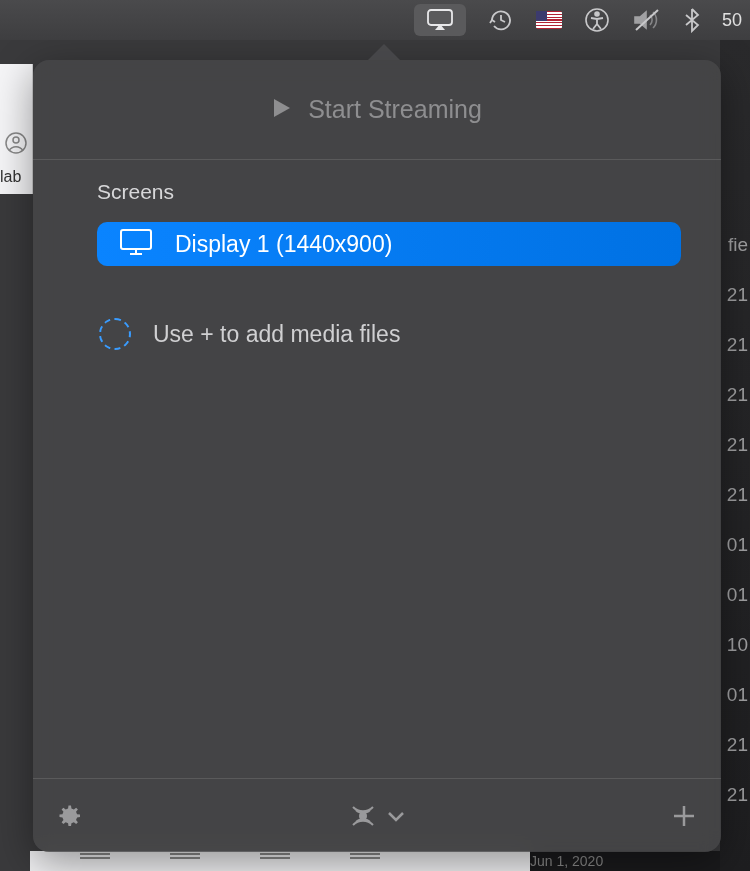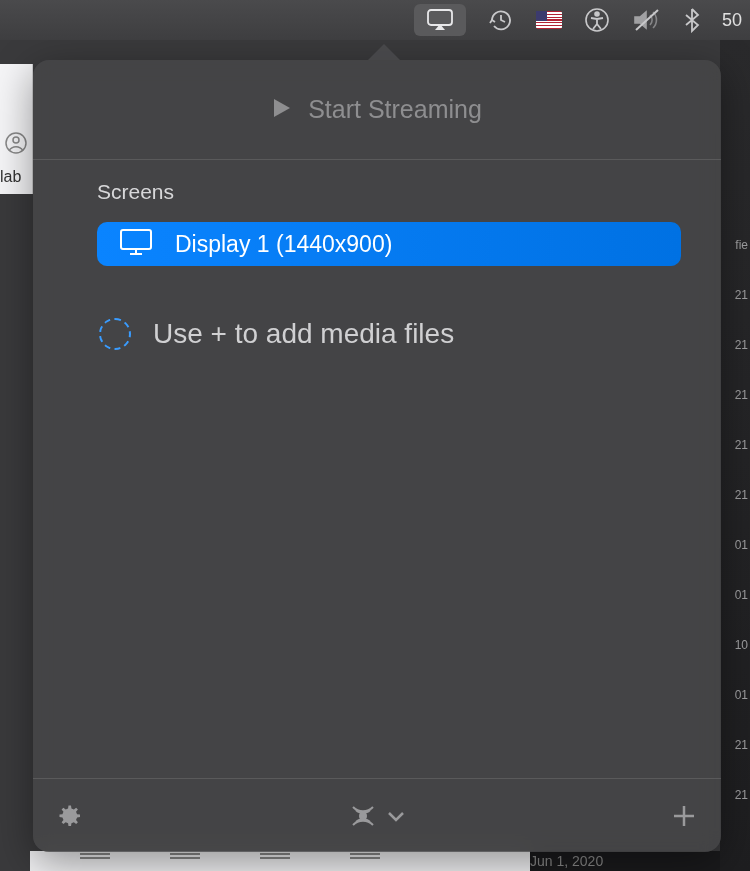--- a/index.html
+++ b/index.html
@@ -110,21 +110,21 @@
       color: #666;
     }
     .bg-right {
       position: absolute;
       top: 40px;
       right: 0;
       bottom: 0;
       width: 30px;
       background: linear-gradient(to bottom, #2a2a2c 0%, #1e1e20 100%);
       color: #888;
-      font-size: 12px;
+      font-size: 19px;
       padding-top: 180px;
       overflow: hidden;
     }
     .bg-right-item {
       height: 50px;
       display: flex;
       align-items: center;
       justify-content: flex-end;
       padding-right: 2px;
       color: #a0a0a2;
@@ -242,21 +242,21 @@
       padding: 12px 2px;
     }
     .media-circle {
       width: 32px;
       height: 32px;
       border: 2px dashed #3a9cff;
       border-radius: 50%;
     }
     .media-text {
       color: #d0d0d2;
-      font-size: 28px;
+      font-size: 23px;
       font-weight: 400;
     }
     
     .panel-footer {
       height: 74px;
       border-top: 1px solid rgba(255,255,255,0.12);
       display: flex;
       align-items: center;
       padding: 0 24px;
       color: #9a9a9c;

